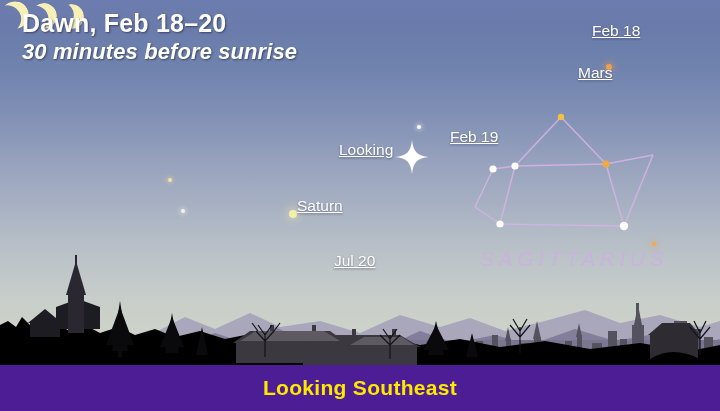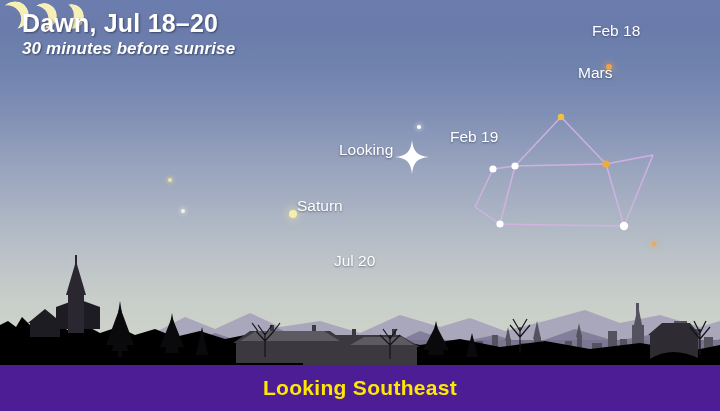--- a/index.html
+++ b/index.html
@@ -42,35 +42,36 @@
     color: #ffffff;
     text-shadow: 1px 1px 2px rgba(20,25,45,0.55);
   }
   #title-main {
     font-size: 25px;
     font-weight: bold;
     letter-spacing: 0.2px;
     line-height: 1.05;
   }
   #title-sub {
-    font-size: 17px;
+    font-size: 22px;
     font-style: italic;
     font-weight: bold;
     margin-top: 3px;
     letter-spacing: 0.1px;
   }
 
   
   .sky-label {
     position: absolute;
     color: #ffffff;
     font-size: 15.5px;
     white-space: nowrap;
     z-index: 30;
     text-shadow: 0 1px 2px rgba(30,35,60,0.5);
+    text-decoration: underline;
   }
 
   
   #constellation {
     position: absolute;
     left: 0; top: 0;
     width: 720px; height: 340px;
     z-index: 18;
   }
   #const-name {
@@ -147,20 +148,21 @@
     <g id="const-stars">
         <circle cx="561" cy="117" r="3.2" fill="#f3c23d"></circle>
         <circle cx="515" cy="166" r="3.6" fill="#ffffff"></circle>
         <circle cx="606" cy="164" r="3.6" fill="#f0ab3c"></circle>
         <circle cx="493" cy="169" r="3.6" fill="#ffffff"></circle>
         <circle cx="500" cy="224" r="3.6" fill="#ffffff"></circle>
         <circle cx="624" cy="226" r="4.2" fill="#ffffff"></circle>
       </g>
   </svg>
 
+  <div id="const-name">SAGITTARIUS</div>
 
   <div id="objects-layer"><div class="dot" style="left: 605.6px; top: 63.6px; width: 6.8px; height: 6.8px; background: rgb(240, 160, 75); box-shadow: rgba(240, 160, 75, 0.4) 0px 0px 6.8px 2.38px;"></div><div class="dot" style="left: 289px; top: 210px; width: 8px; height: 8px; background: rgb(246, 239, 171); box-shadow: rgba(246, 239, 171, 0.4) 0px 0px 8px 2.8px;"></div><div class="dot" style="left: 416.9px; top: 124.9px; width: 4.2px; height: 4.2px; background: rgb(255, 255, 255); box-shadow: rgba(255, 255, 255, 0.4) 0px 0px 4.2px 1.47px;"></div><div class="dot" style="left: 167.7px; top: 177.7px; width: 4.6px; height: 4.6px; background: rgb(242, 227, 160); box-shadow: rgba(242, 227, 160, 0.4) 0px 0px 4.6px 1.61px;"></div><div class="dot" style="left: 180.7px; top: 208.7px; width: 4.6px; height: 4.6px; background: rgb(244, 244, 230); box-shadow: rgba(244, 244, 230, 0.4) 0px 0px 4.6px 1.61px;"></div><div class="dot" style="left: 651.6px; top: 241.6px; width: 4.8px; height: 4.8px; background: rgb(240, 168, 78); box-shadow: rgba(240, 168, 78, 0.4) 0px 0px 4.8px 1.68px;"></div><svg width="34" height="34" viewBox="0 0 34 34" style="position: absolute; left: 395px; top: 140px; z-index: 23;">
         <path d="M17,0 C18.2,11.6 22.4,15.8 34,17 C22.4,18.2 18.2,22.4 17,34 C15.8,22.4 11.6,18.2 0,17 C11.6,15.8 15.8,11.6 17,0 Z" fill="#ffffff"></path>
         <circle cx="17" cy="17" r="3.4" fill="#ffffff"></circle>
       </svg><svg width="30" height="30" viewBox="0 0 100 100" style="left: 607px; top: 47px; transform: rotate(-28deg);">
         <defs>
           <mask id="mk-moonfeb18">
             <circle cx="50" cy="50" r="46" fill="#fff"></circle>
             <ellipse cx="21.02" cy="50" rx="46" ry="46" fill="#000"></ellipse>
           </mask>
@@ -187,21 +189,21 @@
   <div id="labels-layer">
       <div class="sky-label" style="left: 592px; top: 22px;">Feb 18</div>
       <div class="sky-label" style="left: 578px; top: 64px;">Mars</div>
       <div class="sky-label" style="left: 450px; top: 128px;">Feb 19</div>
       <div class="sky-label" style="left: 339px; top: 141px;">Looking</div>
       <div class="sky-label" style="left: 297px; top: 197px; text-align: right;">Saturn</div>
       <div class="sky-label" style="left: 334px; top: 252px;">Jul 20</div>
     </div>
 
   <div id="title-block">
-    <div id="title-main">Dawn, Jul 18–20</div>
+    <div id="title-main">Dawn, Feb 18–20</div>
     <div id="title-sub">30 minutes before sunrise</div>
   </div>
 
   <svg id="landscape" viewBox="0 0 720 120" preserveAspectRatio="none">
 
     <path fill="#9d98b6" opacity="0.75" d="M150,80 L185,62 L215,74 L250,58 L280,72 L320,66 L360,78 L400,60
          L440,72 L470,63 L505,76 L545,66 L585,55 L620,68 L660,60 L700,72
          L720,66 L720,120 L150,120 Z"></path>
     <path fill="#7c7794" opacity="0.85" d="M180,92 L215,78 L245,88 L275,72 L305,86 L345,80 L385,92 L420,76
          L455,88 L495,80 L530,90 L575,74 L615,86 L660,78 L700,90 L720,84

